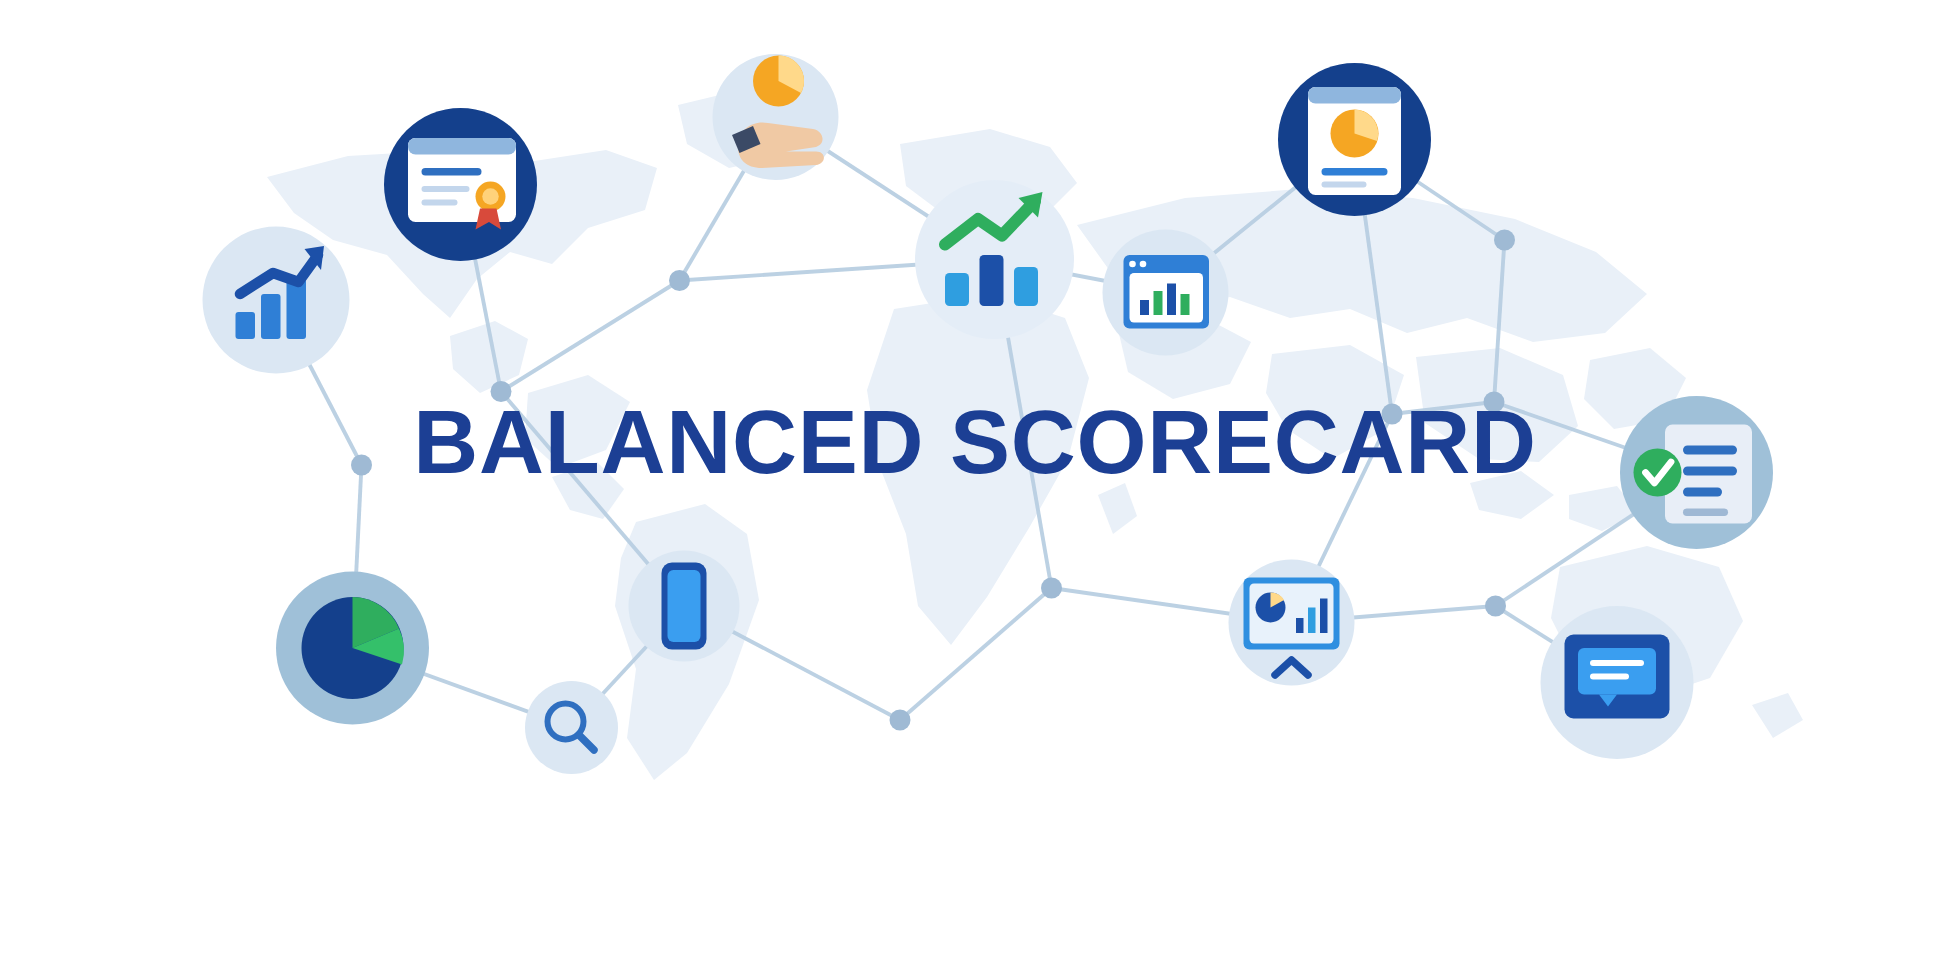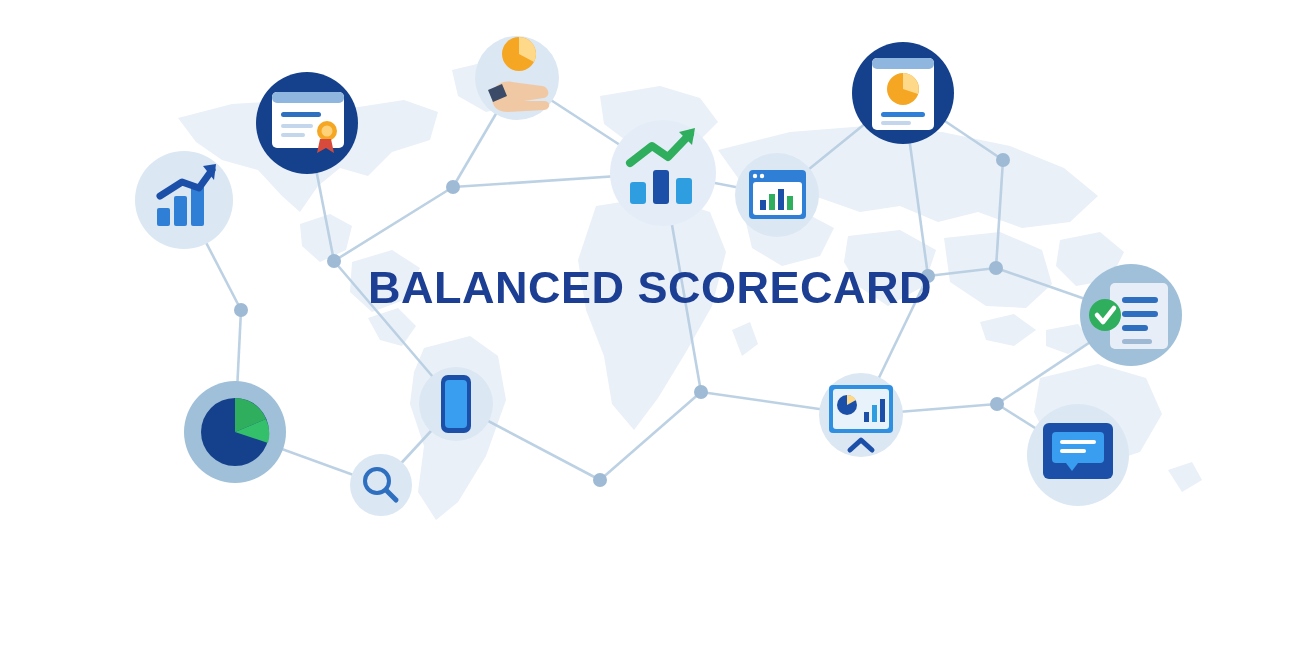--- a/index.html
+++ b/index.html
@@ -9,21 +9,21 @@
   }
   #stage{position:relative;width:1300px;height:647px;background:#ffffff;}
 
   
   #illus{position:absolute;left:0;top:0;width:1300px;height:540px;background:#ffffff;overflow:hidden;}
   #illus svg{position:absolute;left:0;top:0;}
 
   
   #title{
     position:absolute;left:0;top:265px;width:1300px;text-align:center;
-    font-size:45px;font-weight:bold;letter-spacing:0.5px;color:#1c3f94;
+    font-size:60px;font-weight:bold;letter-spacing:0.5px;color:#1c3f94;
     font-family:"Liberation Sans", sans-serif;line-height:1;
     pointer-events:none;
   }
 
   
   #footer{
     position:absolute;left:0;top:540px;width:1300px;height:107px;background:#ffffff;
     border-top:1px solid #ffffff;
   }
 </style>

